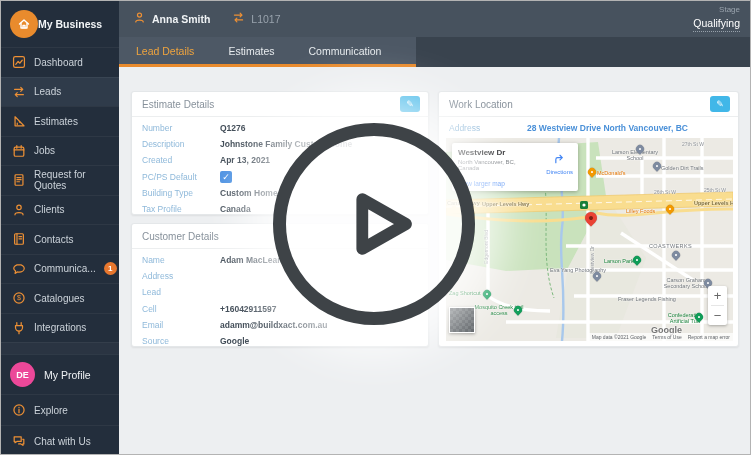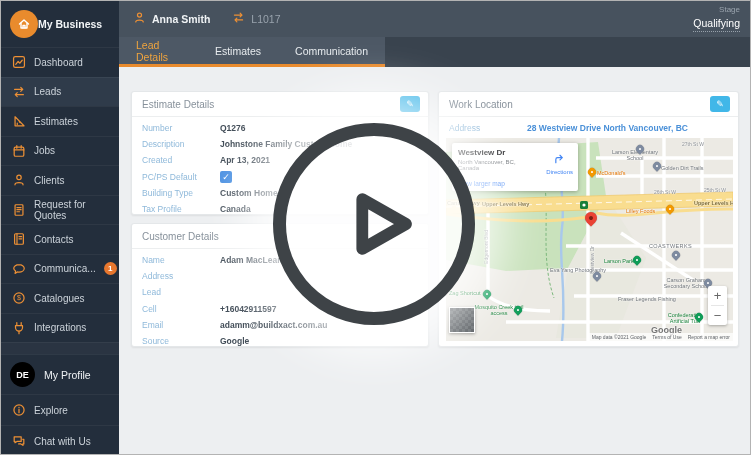--- a/index.html
+++ b/index.html
@@ -11,36 +11,36 @@
   .brand{height:46px;display:flex;align-items:center;padding-left:9px;}
   .brand-logo{width:28px;height:28px;border-radius:50%;background:#e98b2d;display:flex;align-items:center;justify-content:center;flex:0 0 28px;}
   .brand-name{color:#f2f5f7;font-size:10.5px;font-weight:bold;}
   .nav-item{height:29.5px;display:flex;align-items:center;padding-left:11px;gap:8px;font-size:10px;border-top:1px solid rgba(255,255,255,0.05);cursor:pointer;}
   .nav-item .nicon{width:14px;height:14px;flex:0 0 14px;display:flex;align-items:center;justify-content:center;}
   .nav-item.active{background:#2f3b4a;}
   .nav-item svg{stroke:#ed9035;fill:none;stroke-width:1.4;stroke-linecap:round;stroke-linejoin:round;width:14px;height:14px;}
   .badge{margin-left:auto;margin-right:9px;min-width:13px;height:13px;border-radius:50%;background:#e8772e;color:#fff;font-size:8px;display:flex;align-items:center;justify-content:center;font-weight:bold;}
   .side-spacer{height:12px;background:#2a3442;border-top:1px solid rgba(255,255,255,0.05);}
   .profile-row{height:40px;display:flex;align-items:center;padding-left:9px;gap:9px;border-top:1px solid rgba(255,255,255,0.06);cursor:pointer;}
-  .avatar{width:25px;height:25px;border-radius:50%;background:#000000;color:#fff;font-size:9px;font-weight:bold;display:flex;align-items:center;justify-content:center;}
+  .avatar{width:25px;height:25px;border-radius:50%;background:#ec4899;color:#fff;font-size:9px;font-weight:bold;display:flex;align-items:center;justify-content:center;}
   .profile-label{font-size:10.5px;color:#eef1f4;}
   .footer-item{height:31px;}
 
   
   .topbar{position:absolute;left:118px;right:0;top:0;height:36px;background:#47525e;display:flex;align-items:center;padding-left:14px;z-index:2;}
   .topbar svg{stroke:#ed9035;fill:none;stroke-width:1.5;stroke-linecap:round;stroke-linejoin:round;width:13px;height:13px;}
   .lead-name{color:#f0f3f5;font-size:10.5px;margin-left:6px;font-weight:bold;}
   .lead-id{color:#99a3ad;font-size:10.5px;margin-left:6px;}
   .gap22{width:22px;}
   .stage-box{position:absolute;right:10px;top:4px;text-align:right;}
   .stage-label{color:#9aa4ae;font-size:8px;}
   .stage-value{color:#fff;font-size:10.5px;margin-top:3px;border-bottom:1px dotted #97a1ab;padding-bottom:2px;cursor:pointer;}
 
   .tabrow{position:absolute;left:118px;right:0;top:36px;height:30px;background:#39434e;z-index:2;}
-  .tabbox{position:absolute;left:0;top:0;height:30px;width:266px;background:#4d5865;border-bottom:3px solid #e98b2d;display:flex;align-items:center;}
+  .tabbox{position:absolute;left:0;top:0;height:30px;width:297px;background:#4d5865;border-bottom:3px solid #e98b2d;display:flex;align-items:center;}
   .tab{font-size:10.5px;color:#e7ebee;padding:0 17px;cursor:pointer;}
   .tab.active{color:#efa43e;}
 
   
   .card{position:absolute;background:#fff;border:1px solid #e4e7e9;border-radius:3px;box-shadow:0 1px 2px rgba(0,0,0,0.07);z-index:1;}
   .card-estimate{left:130px;top:90px;width:298px;height:124px;}
   .card-customer{left:130px;top:222px;width:298px;height:124px;}
   .card-work{left:437px;top:90px;width:301px;height:256px;}
   .card-head{height:25px;display:flex;align-items:center;justify-content:space-between;padding:0 8px 0 10px;border-bottom:1px solid #eceeef;}
   .card-title{color:#87919b;font-size:10px;}
@@ -139,34 +139,34 @@
           <svg viewBox="0 0 16 16">
             <rect x="2.5" y="3.5" width="11" height="10.5" rx="1.5"></rect>
             <path d="M2.5 6.8h11M5.5 1.8v3M10.5 1.8v3"></path>
           </svg>
         </span>
       <span>Jobs</span>
     </div>
     <div class="nav-item">
       <span class="nicon">
           <svg viewBox="0 0 16 16">
+            <rect x="3.5" y="2" width="9" height="12" rx="1"></rect>
+            <path d="M5.6 5.2h4.8M5.6 7.6h4.8M5.6 10h3"></path>
+          </svg>
+        </span>
+      <span>Request for Quotes</span>
+    </div>
+    <div class="nav-item">
+      <span class="nicon">
+          <svg viewBox="0 0 16 16">
             <circle cx="8" cy="5" r="2.5"></circle>
             <path d="M3.4 13.5c0-3.2 9.2-3.2 9.2 0"></path>
           </svg>
         </span>
       <span>Clients</span>
-    </div>
-    <div class="nav-item">
-      <span class="nicon">
-          <svg viewBox="0 0 16 16">
-            <rect x="3.5" y="2" width="9" height="12" rx="1"></rect>
-            <path d="M5.6 5.2h4.8M5.6 7.6h4.8M5.6 10h3"></path>
-          </svg>
-        </span>
-      <span>Request for Quotes</span>
     </div>
     <div class="nav-item">
       <span class="nicon">
           <svg viewBox="0 0 16 16">
             <rect x="3" y="2" width="10" height="12" rx="1.2"></rect>
             <path d="M5.7 2v12"></path>
             <path d="M8 5.4h3M8 7.8h3"></path>
           </svg>
         </span>
       <span>Contacts</span>

